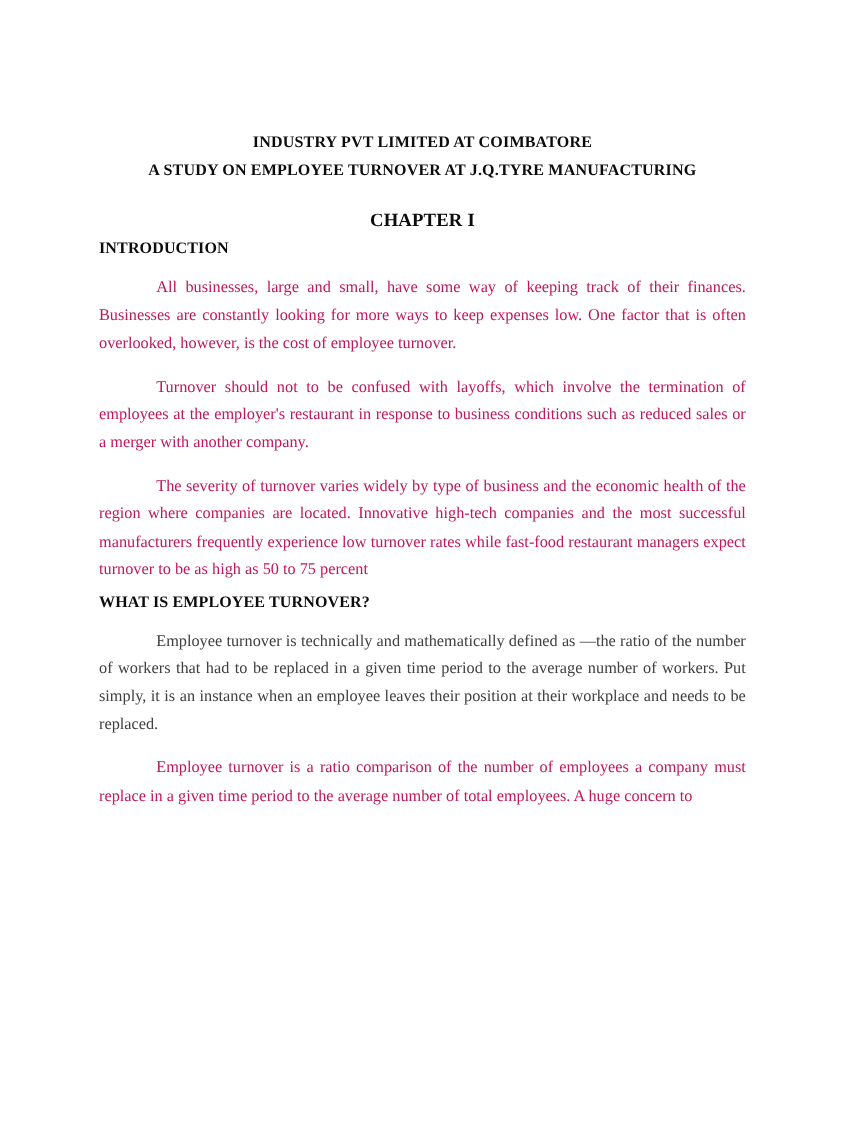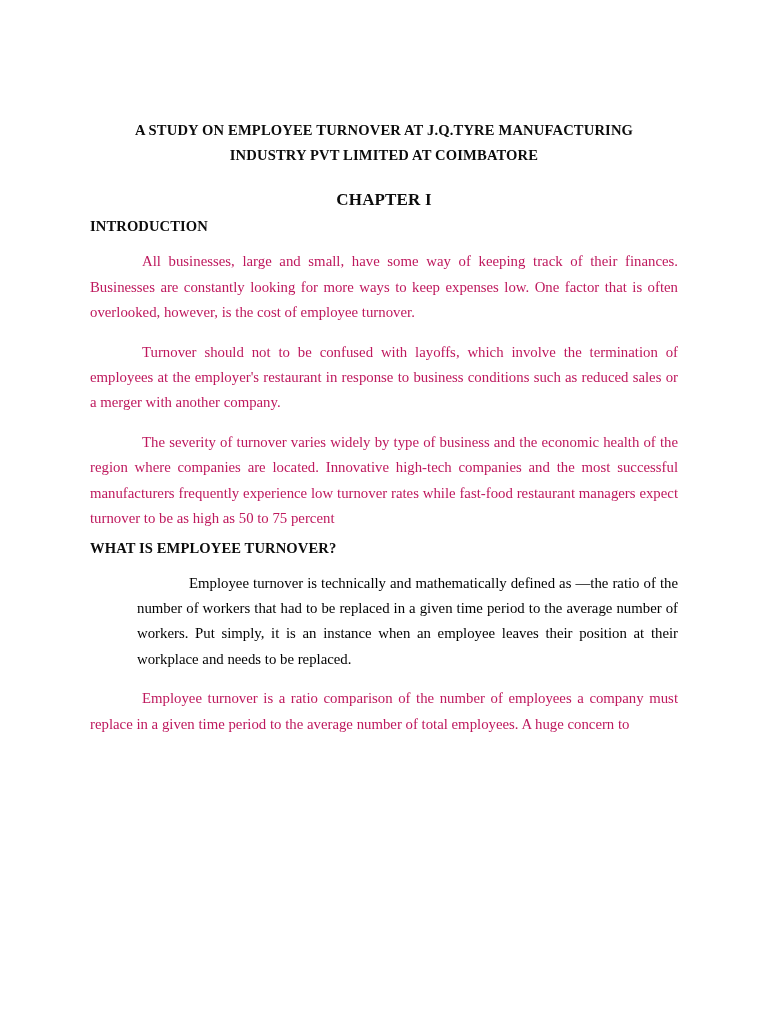--- a/index.html
+++ b/index.html
@@ -61,22 +61,21 @@
   p.para {
     text-align: justify;
     font-size: 14.8px;
     line-height: 1.72;
     color: #be185d;
     text-indent: 52px;
     margin-top: 14px;
   }
 
   p.para.faded {
-    color: #000000;
-    margin-left: 47px;
+    color: #404040;
   }
 
   
   #overlay-banner {
     position: absolute;
     left: 0;
     top: 385px;
     width: 768px;
     height: 175px;
     background: rgba(30, 30, 30, 0.68);
@@ -108,22 +107,22 @@
   }
 </style>
 </head>
 <body>
 
 <div id="page">
 
   <div id="doc-body">
 
     <div class="doc-title">
+      <div>INDUSTRY PVT LIMITED AT COIMBATORE</div>
       <div>A STUDY ON EMPLOYEE TURNOVER AT J.Q.TYRE MANUFACTURING</div>
-      <div>INDUSTRY PVT LIMITED AT COIMBATORE</div>
     </div>
 
     <div class="chapter-head">CHAPTER I</div>
 
     <div class="section-head">INTRODUCTION</div>
 
     <p class="para">All businesses, large and small, have some way of keeping track of their finances. Businesses are constantly looking for more ways to keep expenses low. One factor that is often overlooked, however, is the cost of employee turnover.</p>
     <p class="para">Turnover should not to be confused with layoffs, which involve the termination of employees at the employer's restaurant in response to business conditions such as reduced sales or a merger with another company.</p>
     <p class="para">The severity of turnover varies widely by type of business and the economic health of the region where companies are located. Innovative high-tech companies and the most successful manufacturers frequently experience low turnover rates while fast-food restaurant managers expect turnover to be as high as 50 to 75 percent</p>
 

